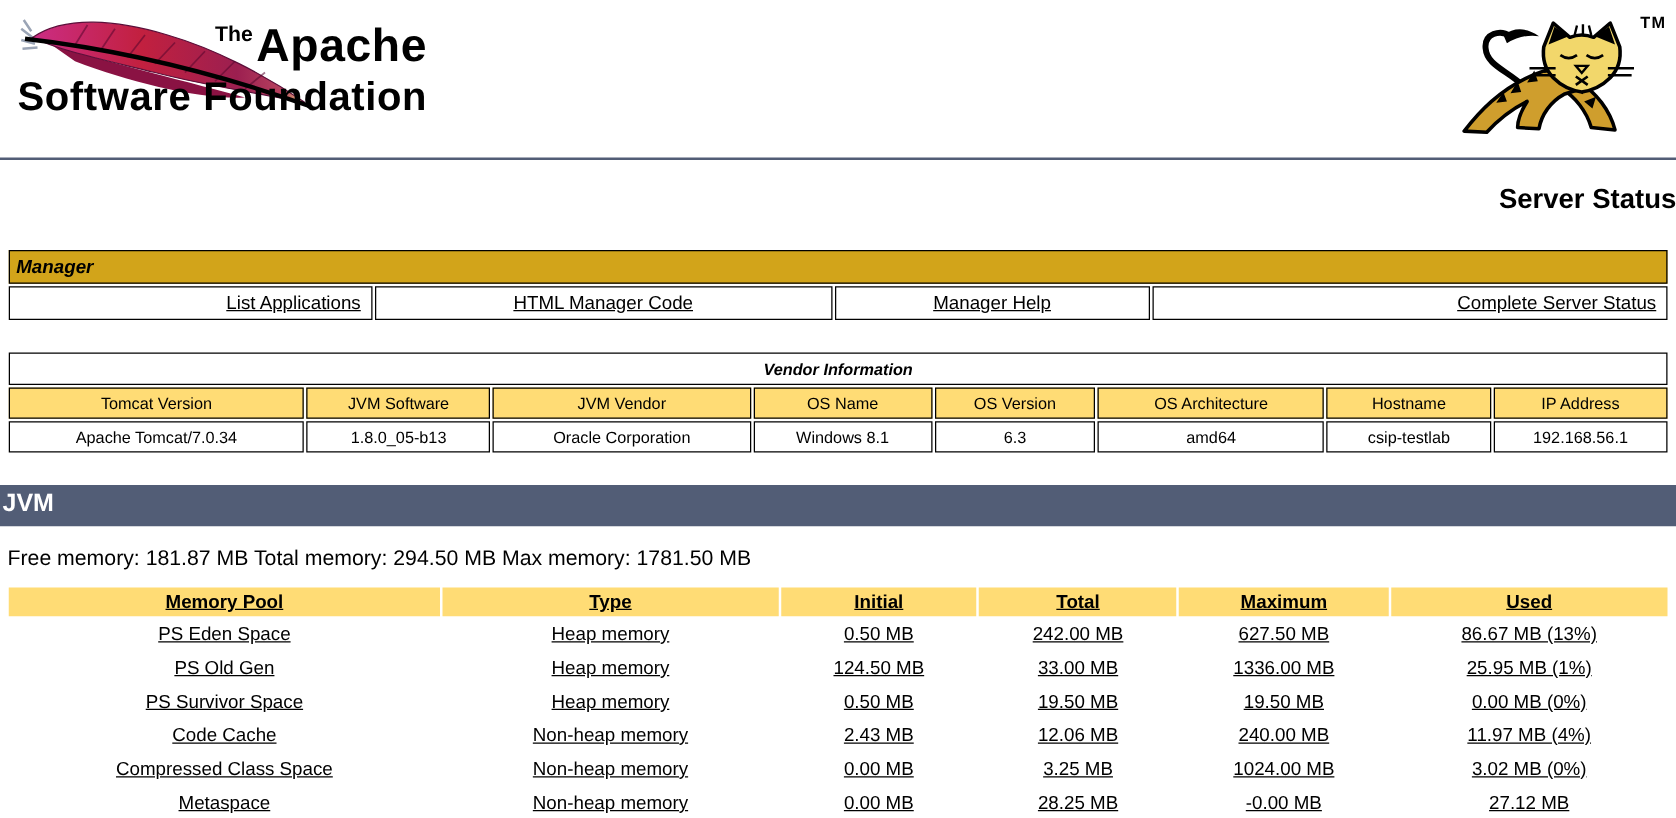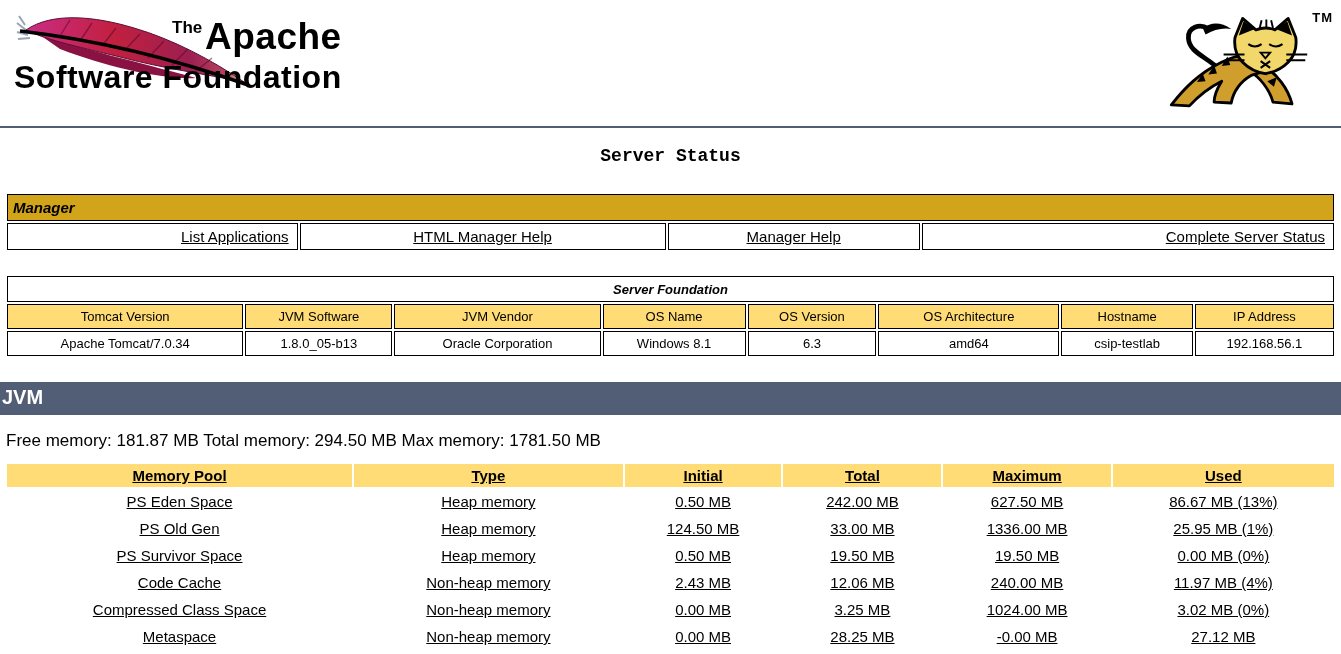--- a/index.html
+++ b/index.html
@@ -16,21 +16,21 @@
   .feather-svg { position:absolute; left:6px; top:6px; }
   .asf-the { position:absolute; left:166px; top:16px; font-size:17px; font-weight:bold; }
   .asf-apache { position:absolute; left:199px; top:14px; font-size:37px; font-weight:bold; letter-spacing:0.5px; }
   .asf-line2 { position:absolute; left:8px; top:57px; font-size:32px; font-weight:bold; letter-spacing:0.5px; }
   .asf-url { position:absolute; left:38px; top:94px; font-size:15px; letter-spacing:6px; }
   .tomcat-logo { position:absolute; right:6px; top:2px; width:178px; height:122px; }
   .cat-svg { position:absolute; left:2px; top:8px; }
   .tm { position:absolute; right:2px; top:8px; font-size:13px; font-weight:bold; letter-spacing:1px; }
 
   
-  h1.page-title { font-size:18px; font-weight:bold; text-align:center; margin:18px 0 26px 0;font-family:Liberation Mono, monospace; }
+  h1.page-title { font-size:22px; font-weight:bold; text-align:right; margin:18px 0 26px 0; }
 
   
   table { border-spacing:2px; border-collapse:separate; width:1331px; margin:0 5px; table-layout:fixed; }
   td { overflow:hidden; white-space:nowrap; }
   td.section-header {
     background:#D2A41A; font-weight:bold; font-style:italic;
     font-size:15px; padding:4px 5px; border:1px solid #000; height:26px;
   }
   .bordered td { border:1px solid #000; }
 
@@ -126,41 +126,41 @@
       <col style="width:27.7%">
       <col style="width:19.1%">
       <col style="width:31.2%">
   </colgroup>
   <tbody>
       <tr>
     <td class="section-header" colspan="4">Manager</td>
   </tr>
   <tr class="bordered">
     <td class="link-cell" style="text-align:right"><a href="#">List Applications</a></td>
-    <td class="link-cell" style="text-align:center"><a href="#">HTML Manager Help</a></td>
+    <td class="link-cell" style="text-align:center"><a href="#">HTML Manager Code</a></td>
     <td class="link-cell" style="text-align:center"><a href="#">Manager Help</a></td>
     <td class="link-cell" style="text-align:right"><a href="#">Complete Server Status</a></td>
   </tr>
 </tbody>
   </table>
 
 <table class="si">
   <colgroup>
     <col style="width:18%">
       <col style="width:11.2%">
       <col style="width:15.7%">
       <col style="width:10.9%">
     <col style="width:9.8%">
       <col style="width:13.8%">
       <col style="width:10%">
       <col style="width:10.6%">
   </colgroup>
   <tbody>
       <tr>
-    <td class="section-header" colspan="8">Server Foundation</td>
+    <td class="section-header" colspan="8">Vendor Information</td>
   </tr>
   <tr class="col-header bordered">
     <td>Tomcat Version</td>
     <td>JVM Software</td>
     <td>JVM Vendor</td>
     <td>OS Name</td>
     <td>OS Version</td>
     <td>OS Architecture</td>
     <td>Hostname</td>
     <td>IP Address</td>

